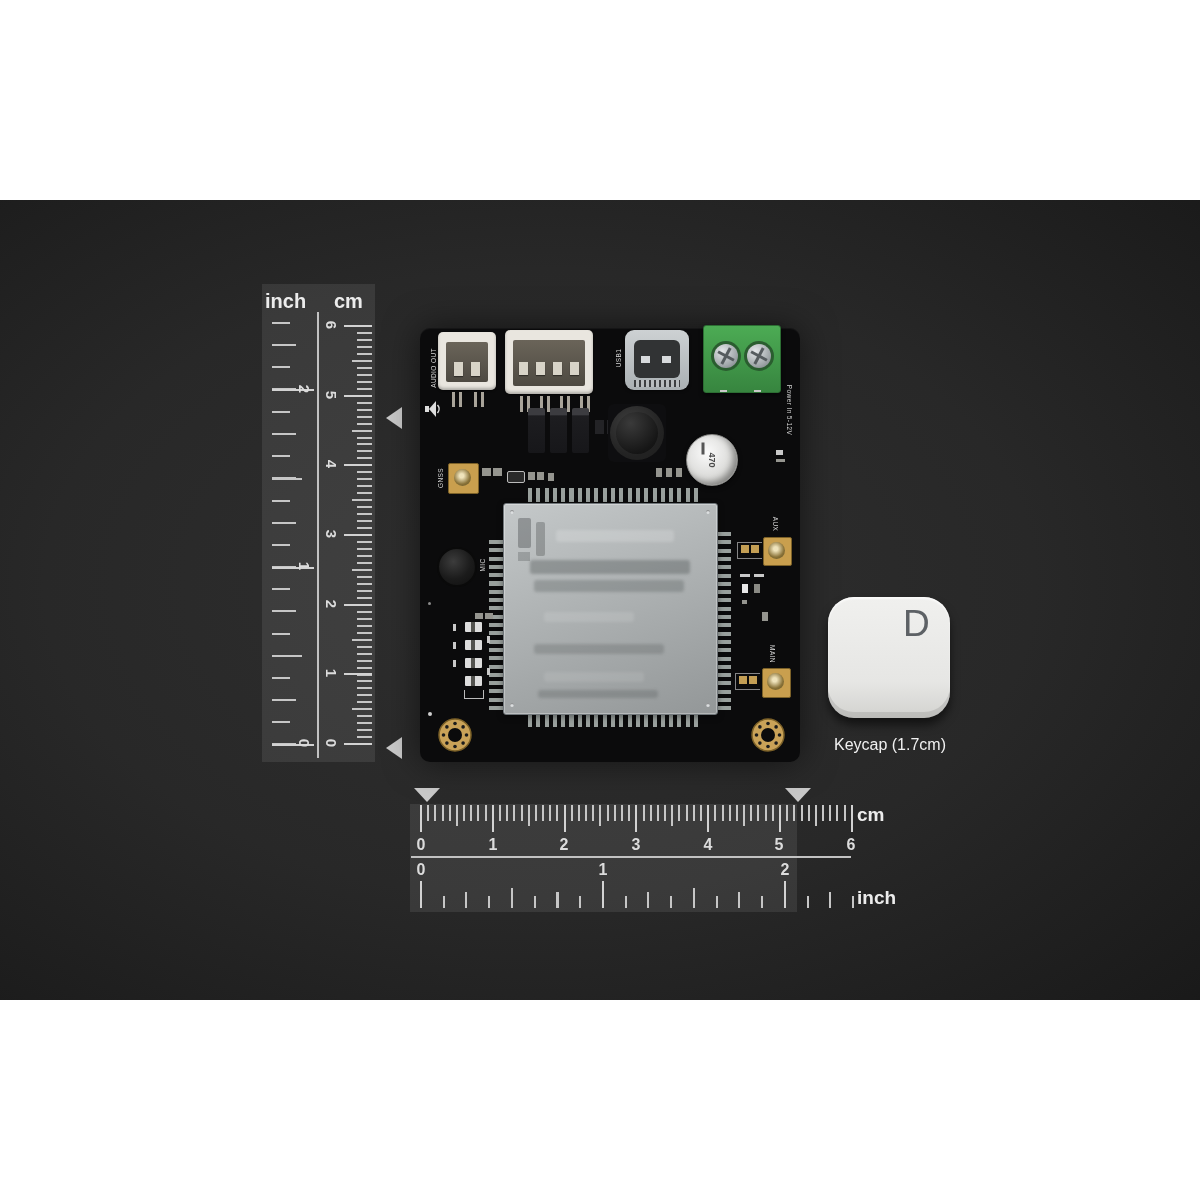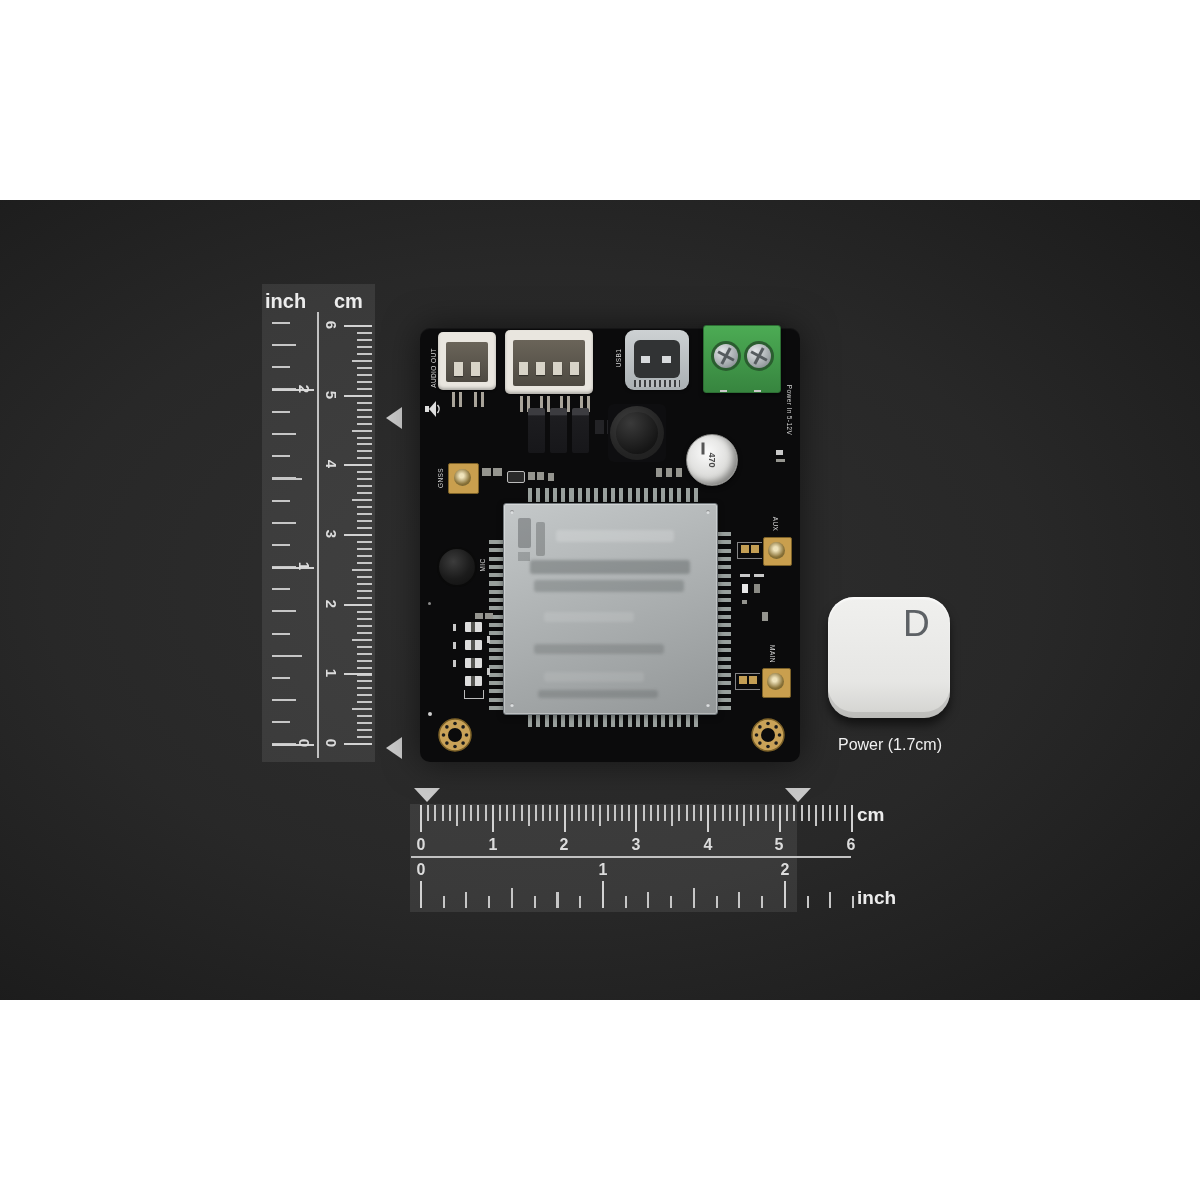--- a/index.html
+++ b/index.html
@@ -303,16 +303,16 @@
         <circle cx="7.5" cy="19" r="1.8" fill="#1c1c1c"></circle>
           <circle cx="10.9" cy="10.9" r="1.8" fill="#1c1c1c"></circle>
       </svg>
       <div style="left:8px;top:384px;width:4px;height:4px;border-radius:50%;background:#cfcfcf;"></div>
       <div style="left:8px;top:274px;width:3px;height:3px;border-radius:50%;background:#8a8a8a;"></div>
     </div>
 
     <div class="keycap">
       <span class="keyletter">D</span>
     </div>
-    <div class="caption">Power (1.7cm)</div>
+    <div class="caption">Keycap (1.7cm)</div>
 
   </div>
 </div>
 
 </body></html>

